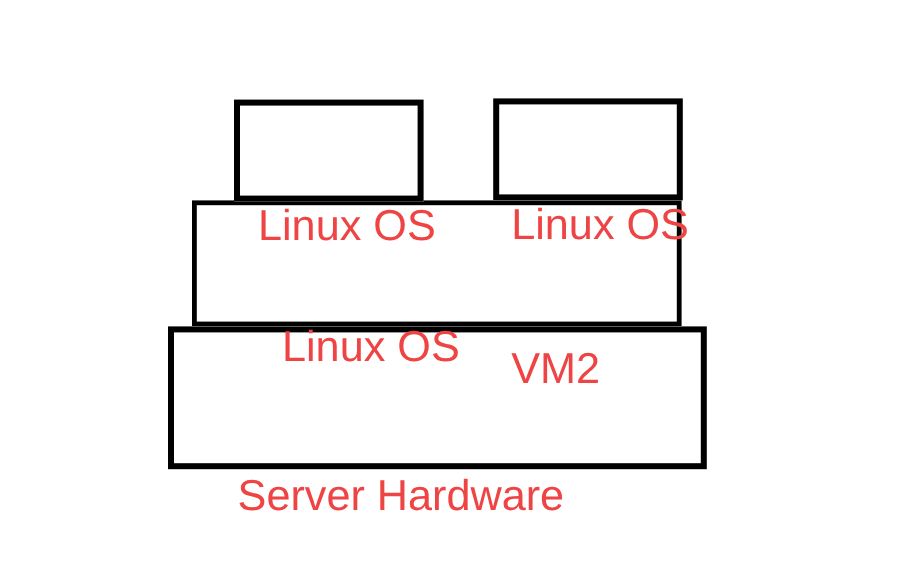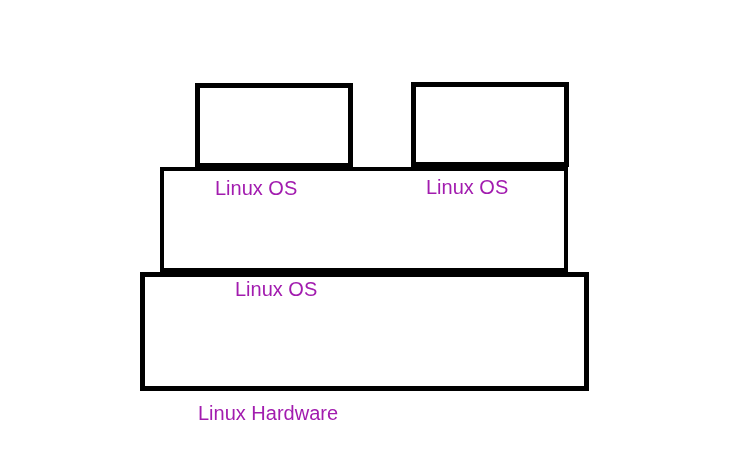--- a/index.html
+++ b/index.html
@@ -24,49 +24,50 @@
   .box.thick { border: 5px solid #000000; }
   .box.mid   { border: 4px solid #000000; }
 
   .vm1-box        { left: 195px; top:  83px; width: 158px; height: 85px;  z-index: 3; }
   .vm2-box        { left: 411px; top:  82px; width: 158px; height: 85px;  z-index: 3; }
   .hypervisor-box { left: 160px; top: 167px; width: 408px; height: 105px; z-index: 2; }
   .hardware-box   { left: 140px; top: 272px; width: 449px; height: 119px; z-index: 1; }
 
   .label {
     position: absolute;
-    font-size: 20px;
+    font-size: 36px;
     line-height: 40px;
     white-space: pre;
-    color: #a21caf;
+    color: #ef4444;
     z-index: 4;
   }
   .vm1-text        { left: 215px; top:  88px; }
   .vm2-text        { left: 426px; top:  87px; }
   .hypervisor-text { left: 235px; top: 189px; }
   .hardware-text   { left: 198px; top: 313px; }
 </style>
 </head>
 <body>
 
 <div class="canvas">
 
   <div class="box thick vm1-box"></div>
   <div class="label vm1-text">
     <div>Linux OS</div>
   </div>
 
   <div class="box thick vm2-box"></div>
   <div class="label vm2-text">
     <div>Linux OS</div>
+    <div>VM2</div>
   </div>
 
   <div class="box mid hypervisor-box"></div>
   <div class="label hypervisor-text">
     <div>Linux OS</div>
   </div>
 
   <div class="box thick hardware-box"></div>
   <div class="label hardware-text">
-    <div>Linux Hardware</div>
+    <div>Server Hardware</div>
   </div>
 
 </div>
 
 </body></html>

